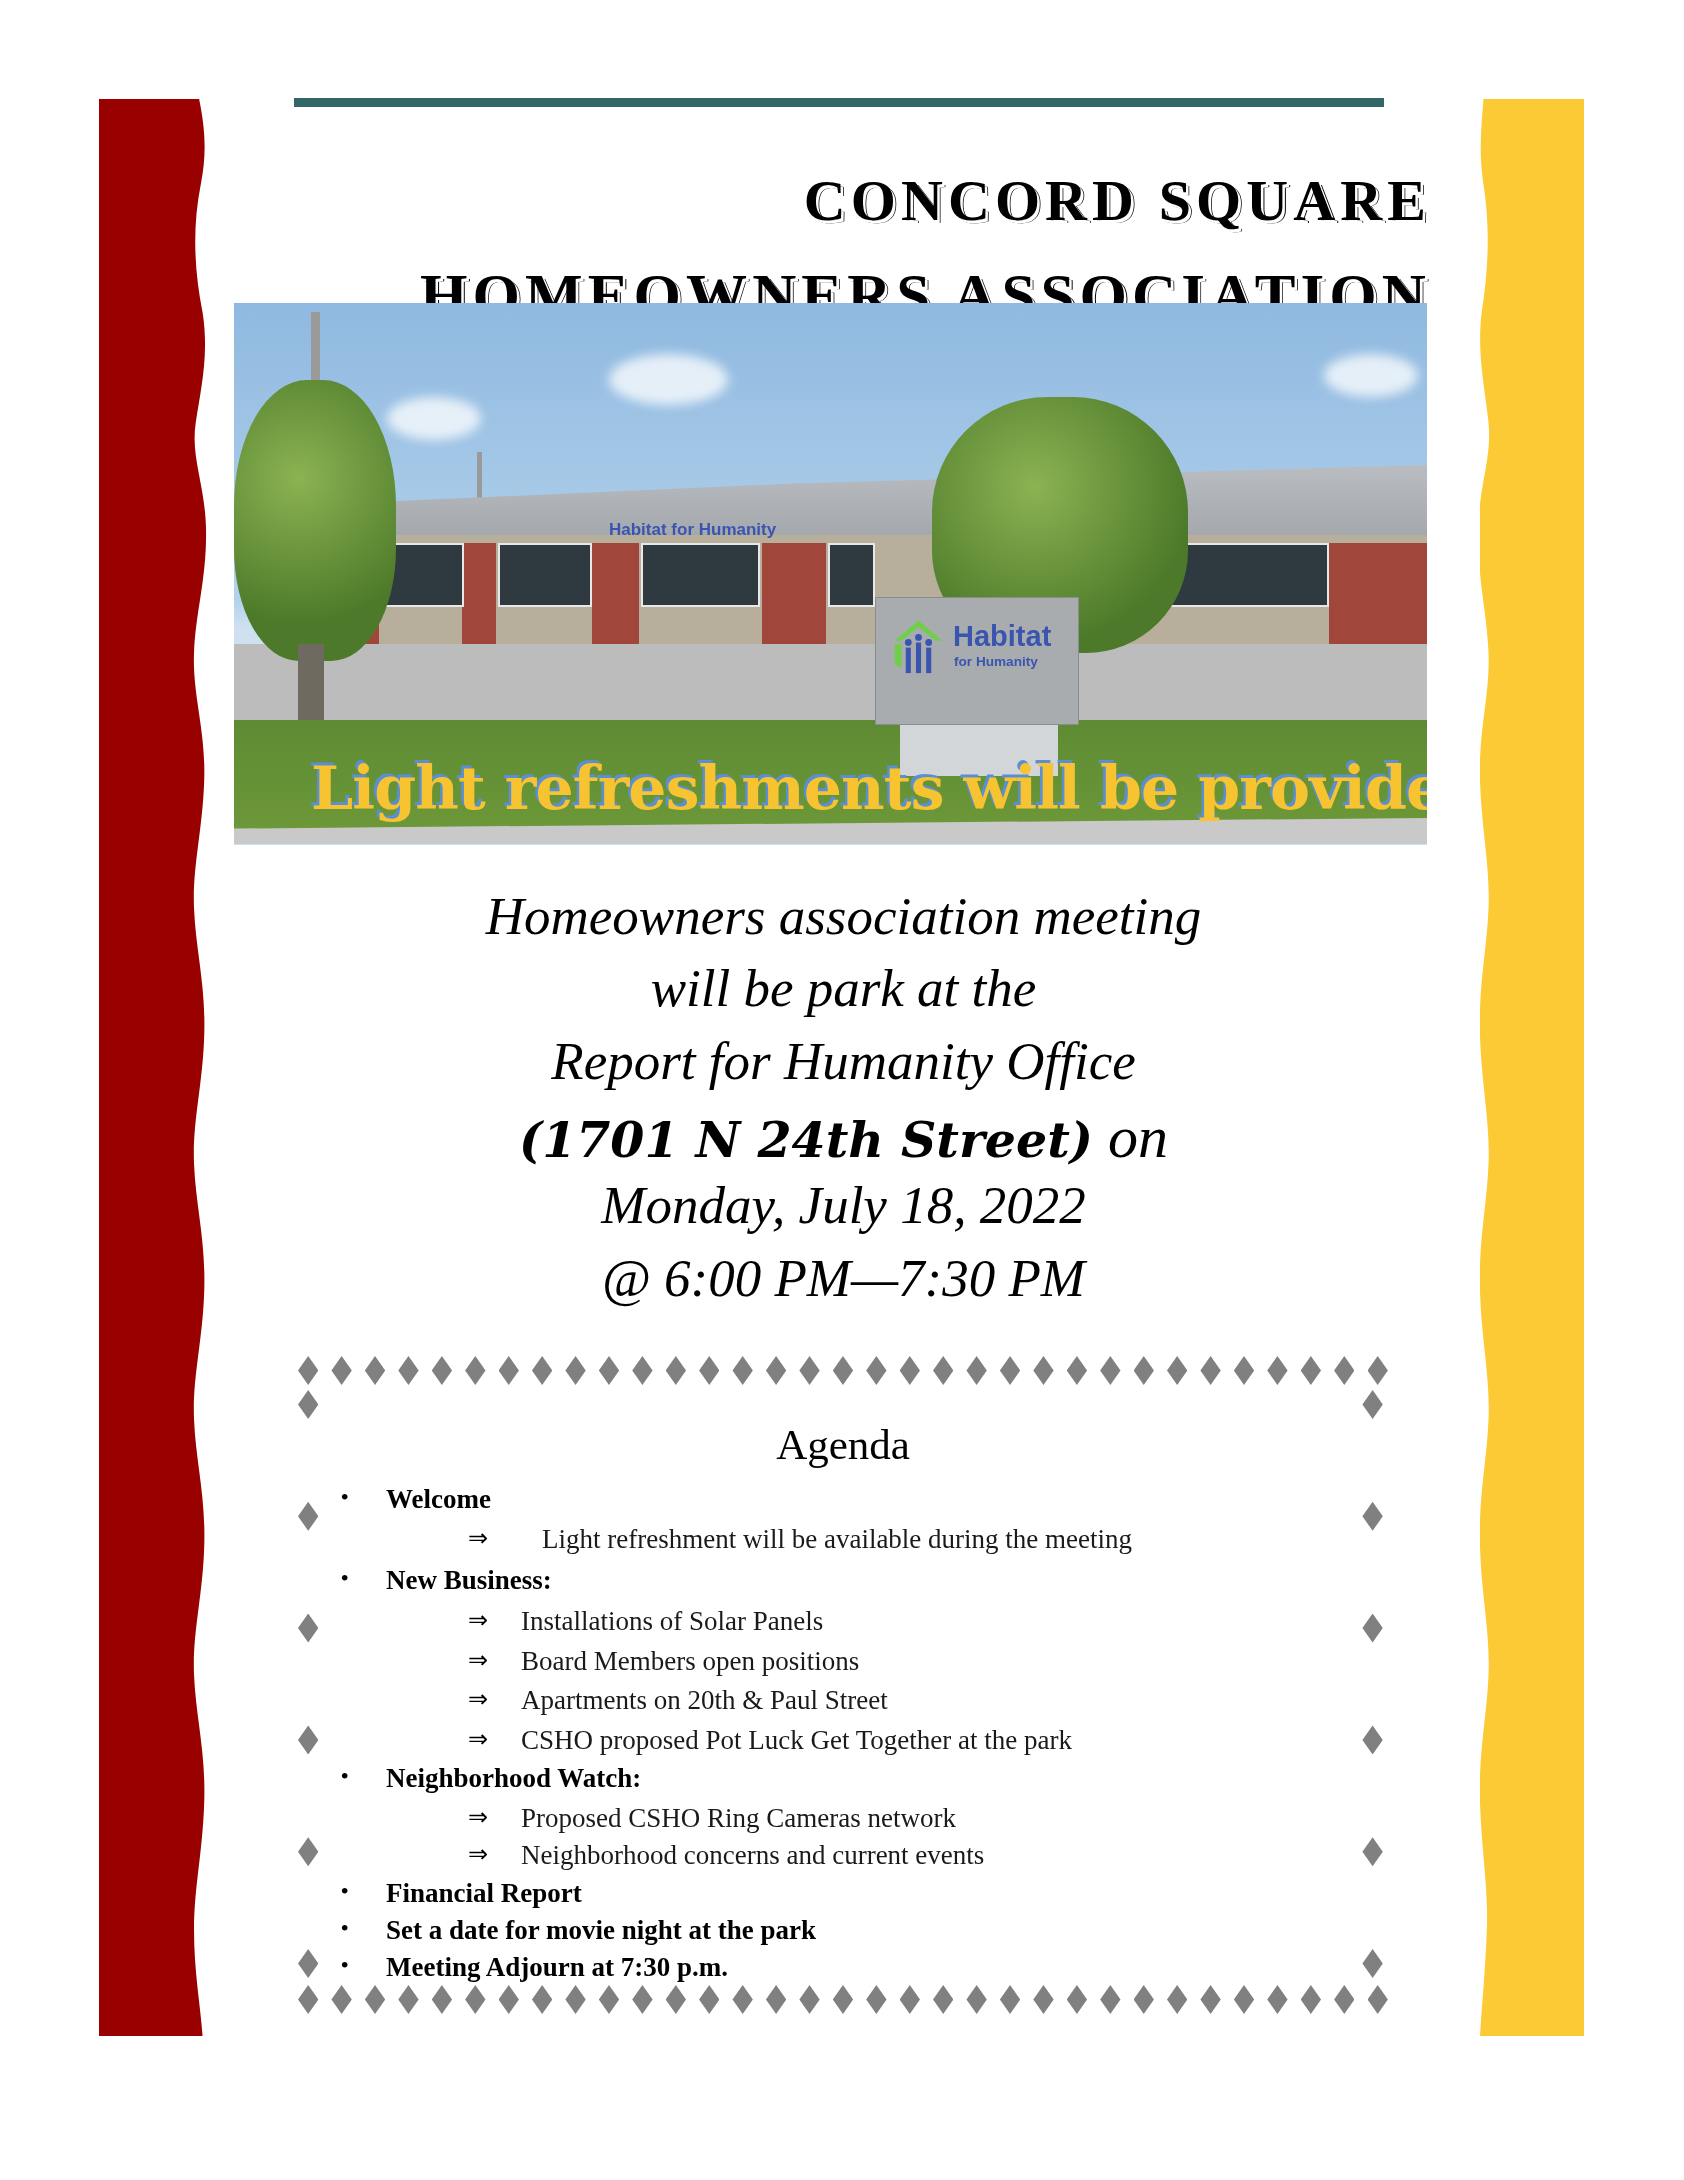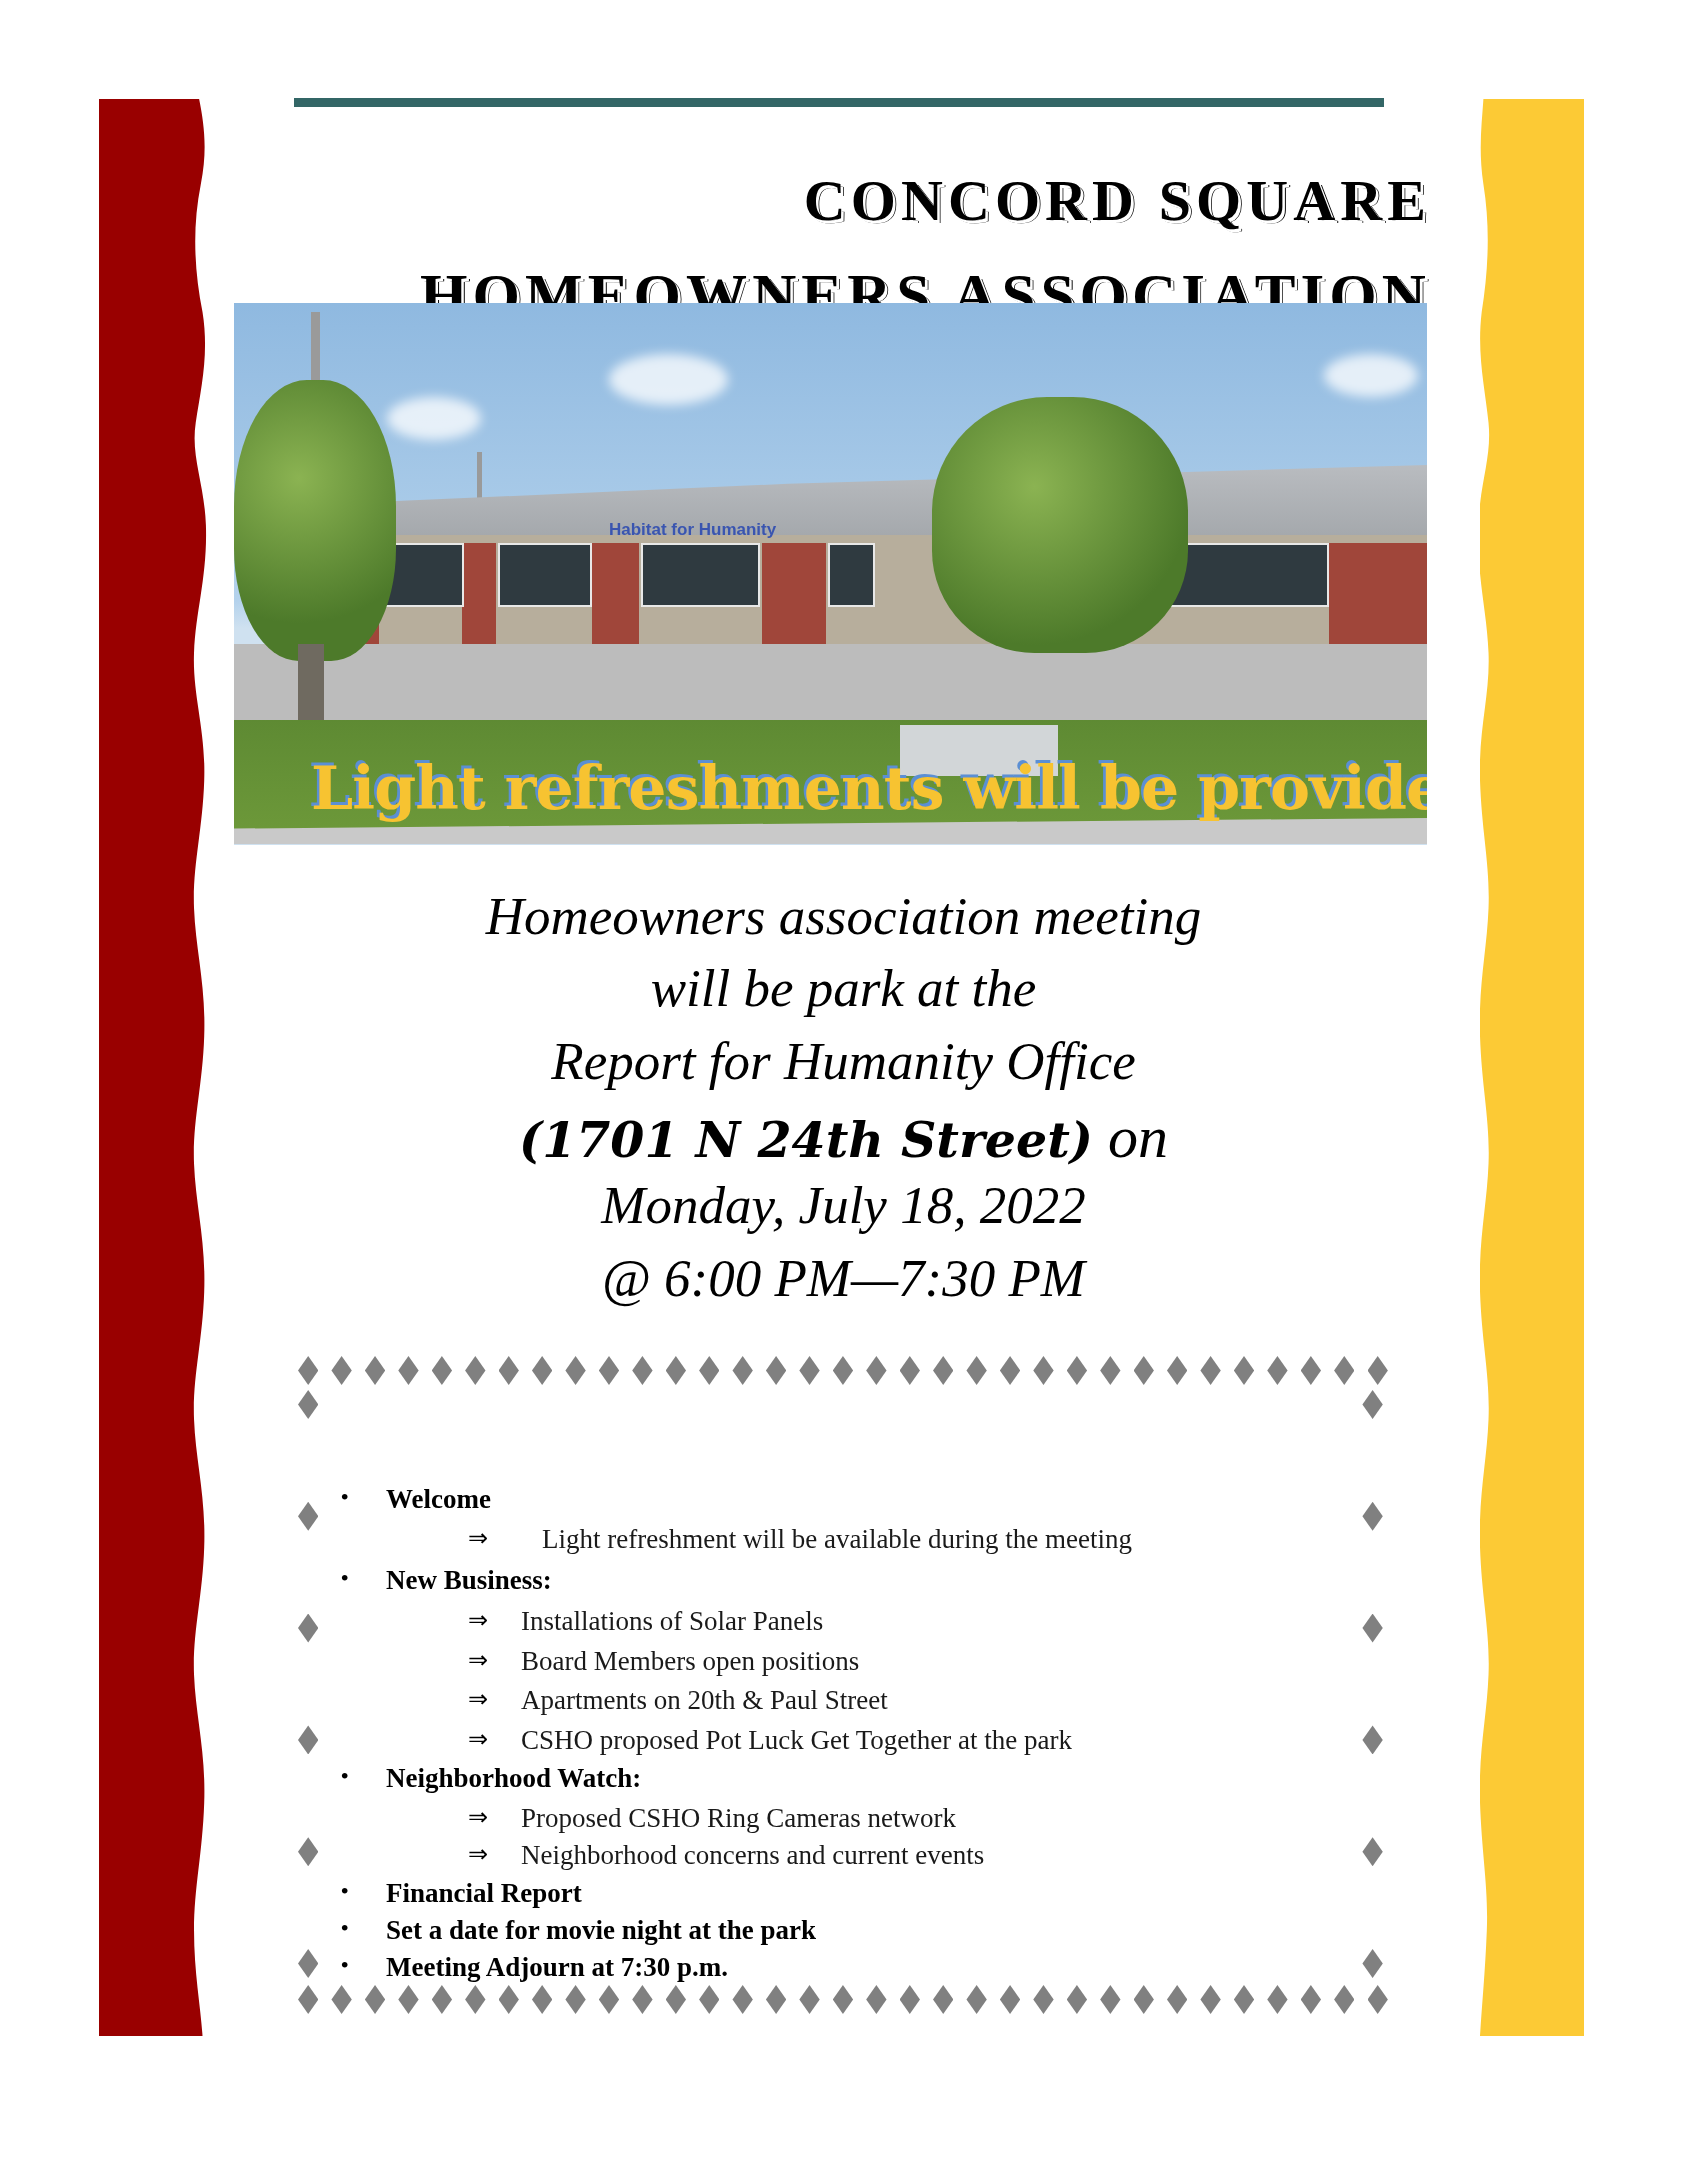--- a/index.html
+++ b/index.html
@@ -105,20 +105,34 @@
   <div class="window" style="left:594px;width:47px;"></div>
   <div class="window" style="left:852px;width:243px;"></div>
   <div class="bldg-logo">Habitat for Humanity</div>
   <div class="road"></div>
   <div class="tree" style="left:0px;top:77px;width:162px;height:281px;"></div>
   <div class="trunk" style="left:64px;top:341px;width:25.6px;height:94px;"></div>
   <div class="tree" style="left:698px;top:94px;width:256px;height:256px;"></div>
   <div class="grass"></div>
   <div class="grass2"></div>
   <div class="sign-post"></div>
+  <div class="sign">
+    <svg class="sign-logo" viewBox="0 0 60 80">
+      <polygon points="2,28 30,4 58,28 50,28 30,12 10,28" fill="#6fcf4b"></polygon>
+      <polygon points="2,32 10,32 10,60 2,56" fill="#6fcf4b"></polygon>
+      <circle cx="18" cy="30" r="4" fill="#3a55b0"></circle>
+      <circle cx="30" cy="24" r="4" fill="#3a55b0"></circle>
+      <circle cx="42" cy="30" r="4" fill="#3a55b0"></circle>
+      <rect x="15" y="36" width="6" height="30" fill="#3a55b0"></rect>
+      <rect x="27" y="30" width="6" height="36" fill="#3a55b0"></rect>
+      <rect x="39" y="36" width="6" height="30" fill="#3a55b0"></rect>
+    </svg>
+    <div class="sign-text">Habitat</div>
+    <div class="sign-sub">for Humanity</div>
+  </div>
   <div class="overlay">Light refreshments will be provided</div>
 </div>
 
 <div class="meeting">
   <div class="m-line" style="top:886px;">Homeowners association meeting</div>
   <div class="m-line" style="top:958px;">will be park at the</div>
   <div class="m-line" style="top:1031px;">Report for Humanity Office</div>
   <div class="m-line" style="top:1103px;">
     <span class="m-bold">(1701 N 24th Street)</span><span class="m-on"> on</span>
   </div>
@@ -207,20 +221,21 @@
     </div>
   <div class="diamonds-col" id="dm-right" style="right:0;">
       <div class="dm"></div>
       <div class="dm"></div>
       <div class="dm"></div>
       <div class="dm"></div>
       <div class="dm"></div>
       <div class="dm"></div>
     </div>
 
+  <div class="agenda-title">Agenda</div>
 
   <div class="agenda-list">
 
     <div class="a-row" style="top:0px;">
       <span class="a-bullet">•</span>
       <span class="a-main">Welcome</span>
     </div>
     <div class="a-row" style="top:40px;">
       <span class="a-arrow">⇒</span>
       <span class="a-sub wide" style="left:210px;">Light refreshment will be available during the meeting</span>

